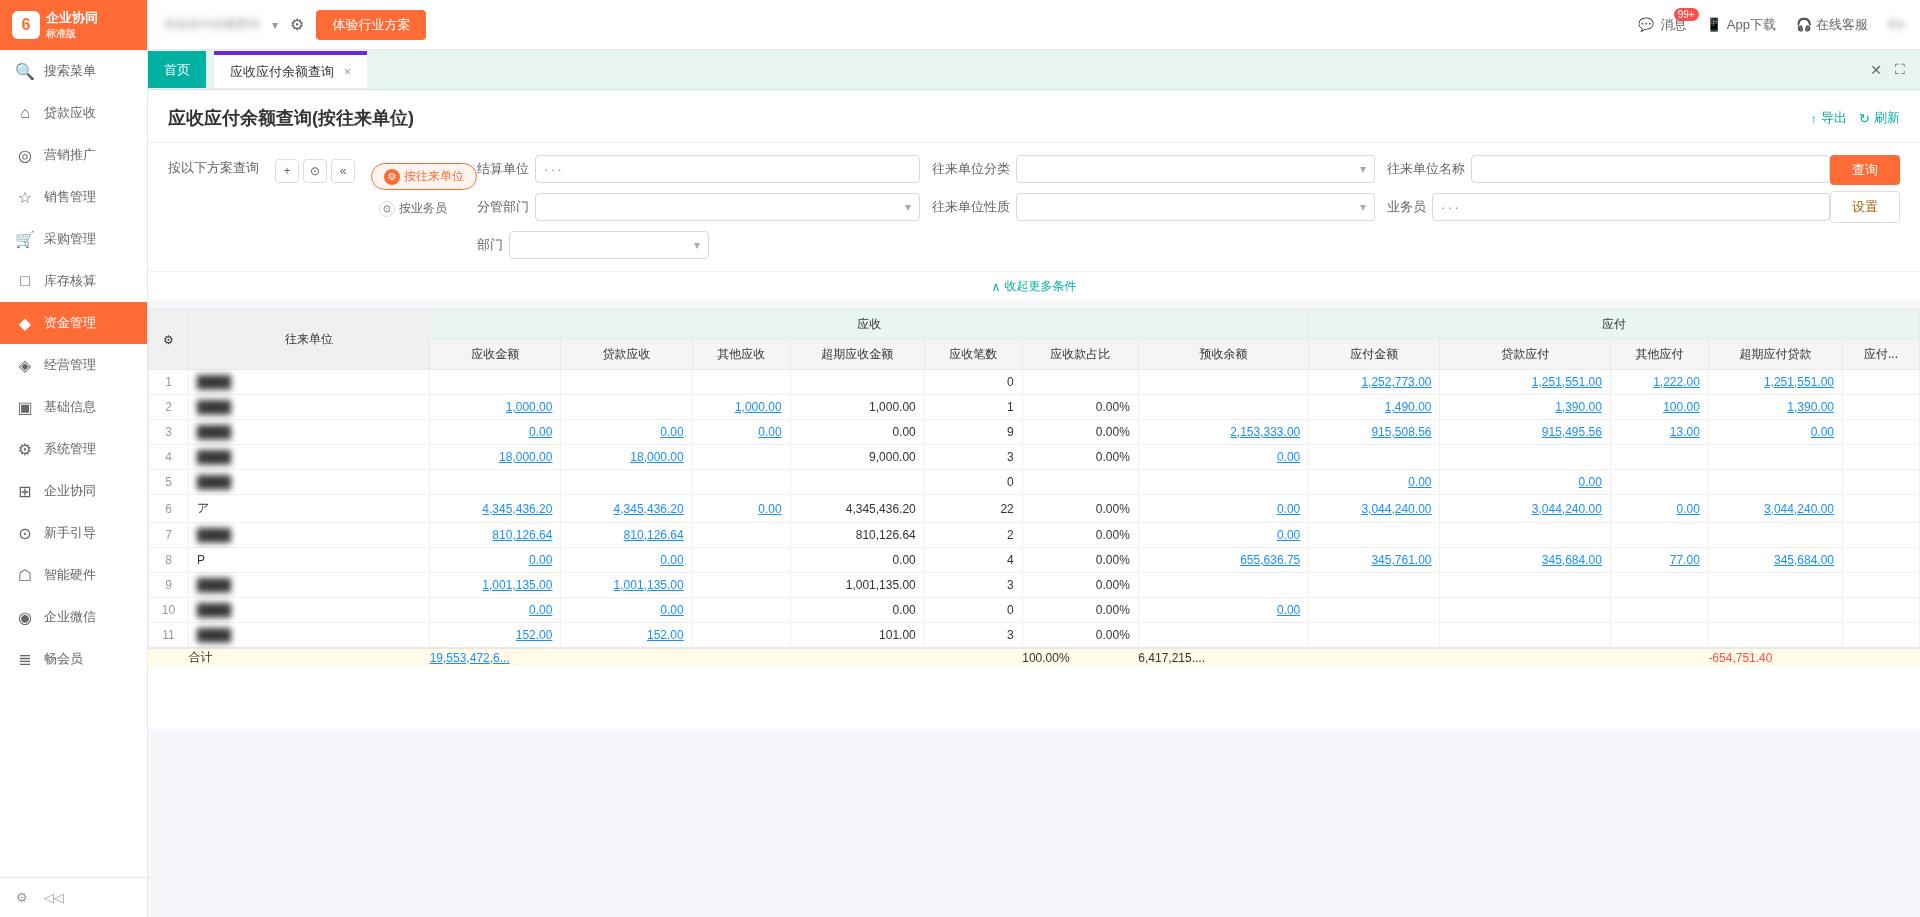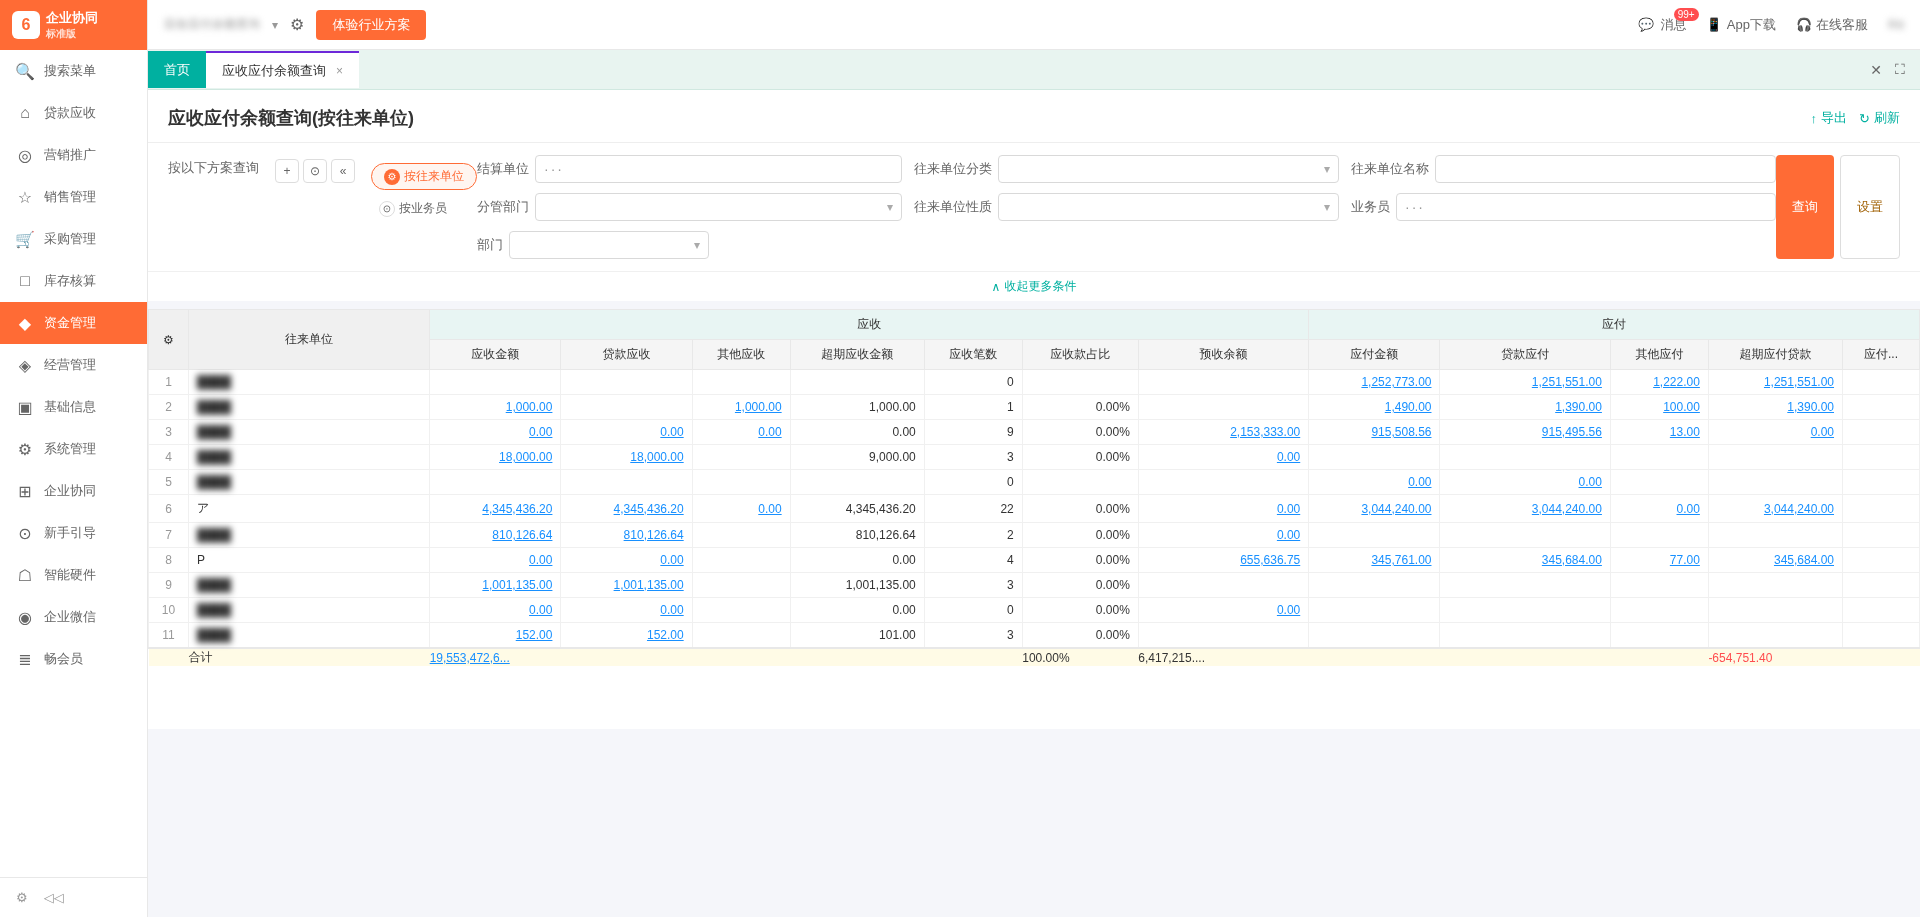--- a/index.html
+++ b/index.html
@@ -54,39 +54,39 @@
     }
 
     
     .tab-bar {
       display: flex; align-items: center; background: #e8f4f0; height: 40px; padding: 0 0; border-bottom: 1px solid #d0e8e0;
     }
     .tab-item {
       display: flex; align-items: center; gap: 6px; padding: 0 16px; height: 37px;
       font-size: 13px; cursor: pointer; color: #666;
     }
-    .tab-item.active { background: white; color: #333; border-top: 2px solid #6d28d9; }
+    .tab-item.active { background: white; color: #333; border-top: 4px solid #6d28d9; margin-left: 8px; }
     .tab-home { background: #00b0a0; color: white; }
     .tab-close { font-size: 12px; color: #999; margin-left: 4px; }
 
     
     .page-header {
       background: white; padding: 16px 20px 0; display: flex; align-items: center; justify-content: space-between;
       border-bottom: 1px solid #eee;
     }
     .page-title { font-size: 18px; font-weight: bold; color: #333; padding-bottom: 12px; }
     .page-actions { display: flex; gap: 12px; align-items: center; padding-bottom: 12px; }
     .btn-export { color: #00b0a0; cursor: pointer; font-size: 13px; display: flex; align-items: center; gap: 4px; }
     .btn-refresh { color: #00b0a0; cursor: pointer; font-size: 13px; display: flex; align-items: center; gap: 4px; }
     .filter-ctrl-btn { width: 24px; height: 24px; border: 1px solid #ddd; border-radius: 4px; display: flex; align-items: center; justify-content: center; cursor: pointer; color: #666; font-size: 12px; }
     .filter-option-active { background: #fff5f0; border: 1px solid #ff6b35; border-radius: 16px; padding: 4px 12px; color: #ff6b35; font-size: 12px; display: flex; align-items: center; gap: 4px; cursor: pointer; }
     .filter-option { color: #666; font-size: 12px; display: flex; align-items: center; gap: 4px; cursor: pointer; padding: 4px 8px; }
 
     
-    .query-buttons { display: flex; flex-direction: row; gap: 6px; min-width: 70px; }
+    .query-buttons { display: flex; flex-direction: column; gap: 6px; min-width: 70px; }
     .btn-query {
       background: #ff6b35; color: white; border: none; border-radius: 4px;
       padding: 6px 16px; font-size: 13px; cursor: pointer; white-space: nowrap;
     }
     .btn-settings {
       background: white; color: #a16207; border: 1px solid #ddd; border-radius: 4px;
       padding: 6px 16px; font-size: 13px; cursor: pointer; white-space: nowrap;
     }
 
     

